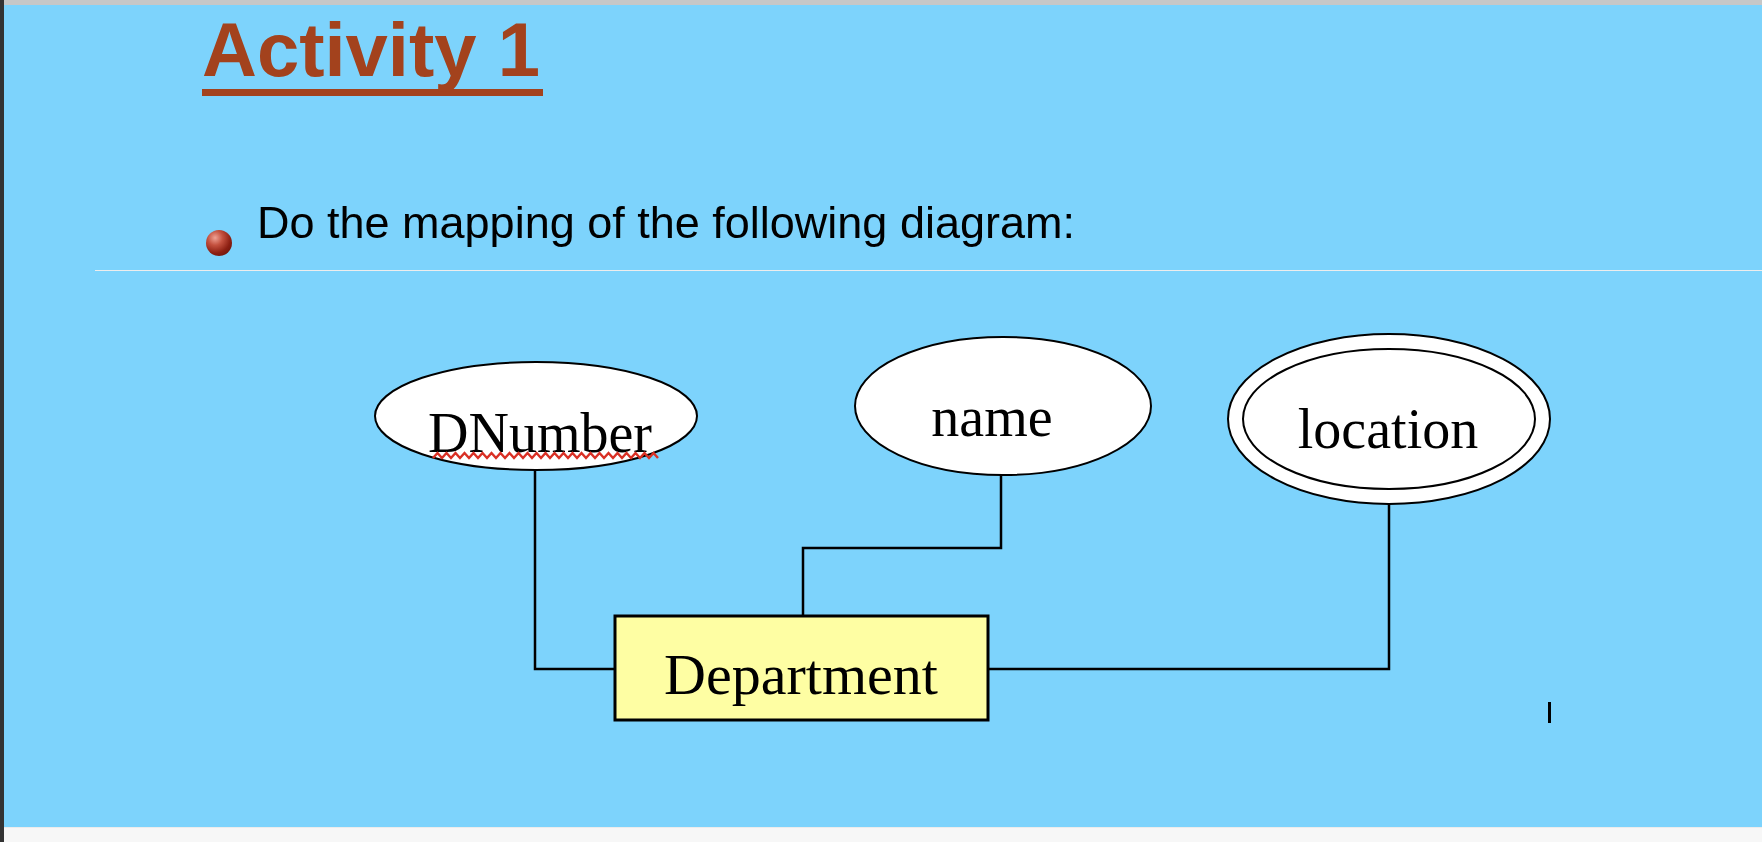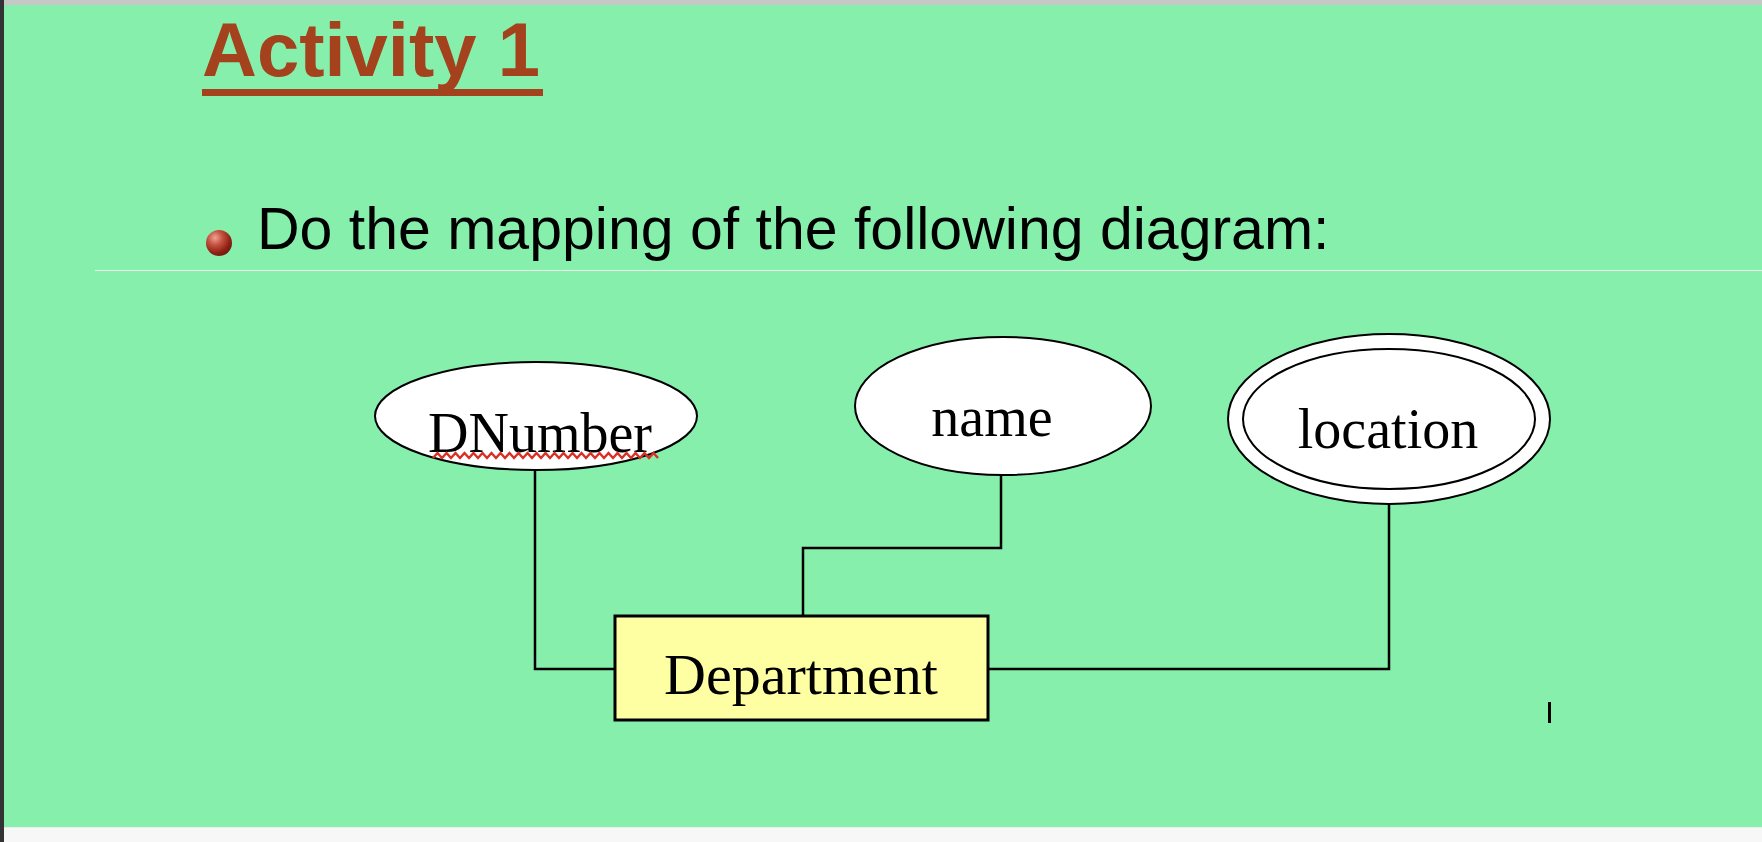--- a/index.html
+++ b/index.html
@@ -5,21 +5,21 @@
   html, body {
     margin: 0;
     padding: 0;
     background: #ffffff;
     font-family: "Liberation Sans", sans-serif;
   }
   .screen {
     position: relative;
     width: 1762px;
     height: 842px;
-    background: #86efac;
+    background: #7dd3fc;
     overflow: hidden;
   }
   
   .frame-top {
     position: absolute;
     top: 0; left: 0; right: 0;
     height: 5px;
     background: #c7c7c7;
   }
   .frame-left {
@@ -71,21 +71,21 @@
   .bullet-sphere {
     width: 26px;
     height: 26px;
     margin-top: 30px;
     margin-right: 25px;
     border-radius: 50%;
     background: radial-gradient(circle at 35% 30%, #efa295 0%, #c4513f 30%, #8c1f12 62%, #55100a 100%);
     flex: 0 0 auto;
   }
   .bullet-text {
-    font-size: 59px;
+    font-size: 45px;
     line-height: 1.0;
     color: #000000;
     white-space: nowrap;
   }
   
   .diagram-svg {
     position: absolute;
     top: 0;
     left: 0;
     width: 1762px;

